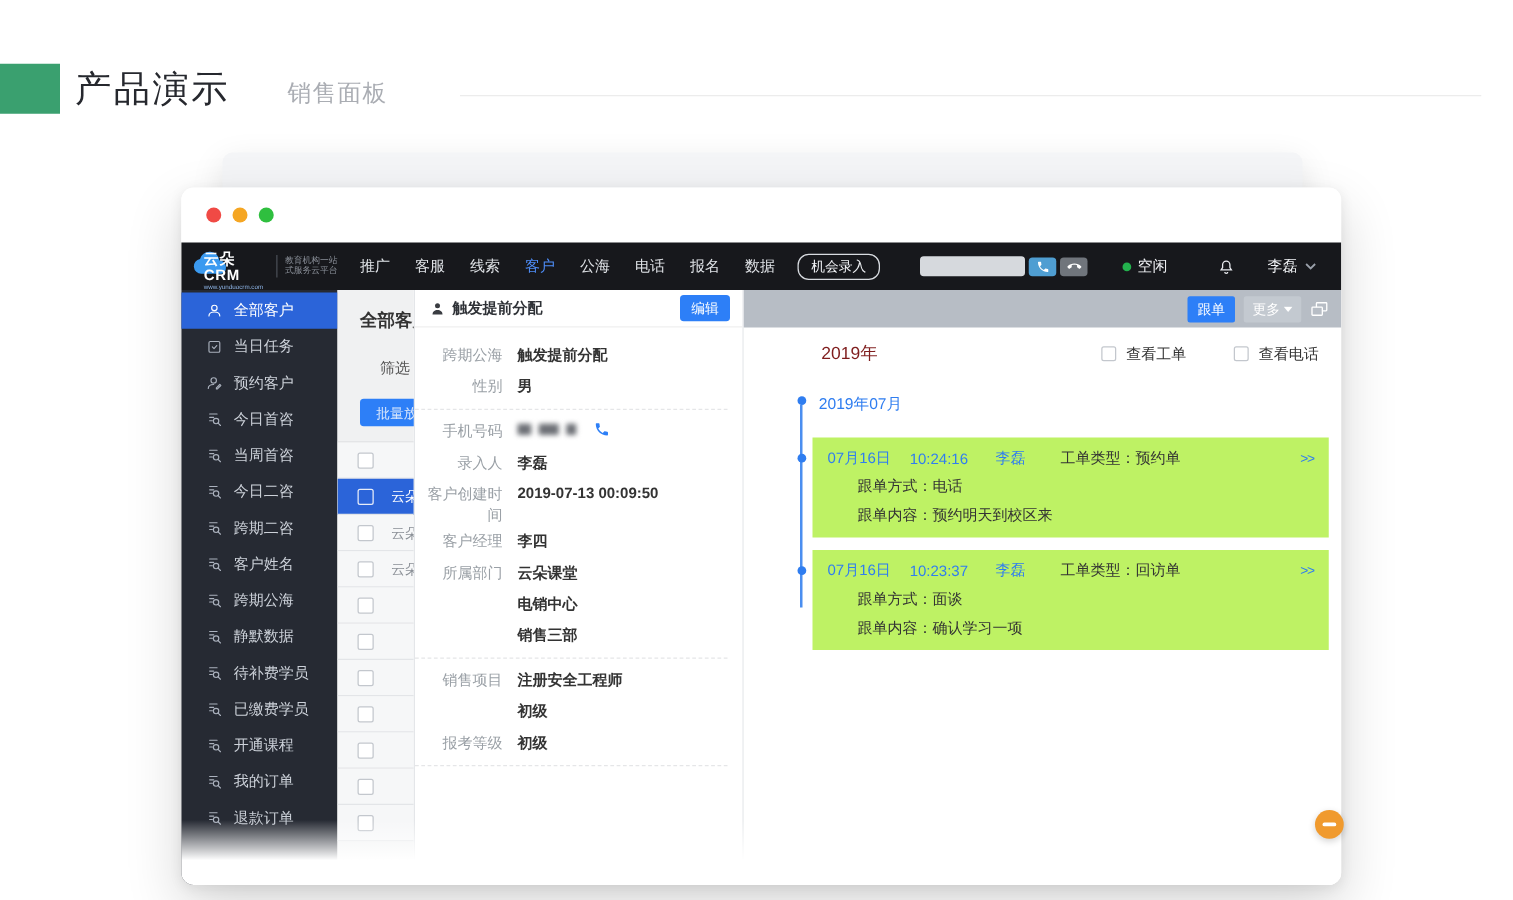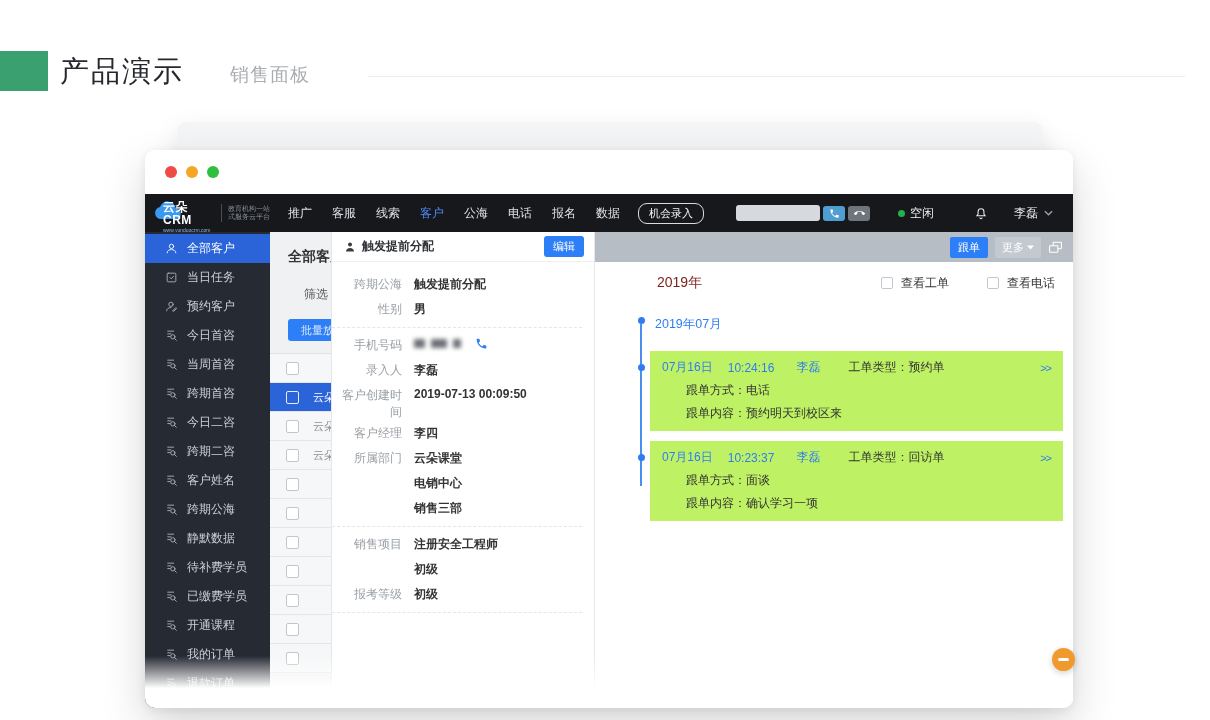--- a/index.html
+++ b/index.html
@@ -278,32 +278,20 @@
           <div class="side-item">
     <span class="side-icon">
               <svg width="13" height="13" viewBox="0 0 24 24" fill="none" stroke="currentColor" stroke-width="1.7" stroke-linecap="round" stroke-linejoin="round">
                 <path d="M5 4h11"></path>
                 <path d="M5 9h6"></path>
                 <path d="M5 14h4"></path>
                 <circle cx="14.5" cy="14.5" r="4"></circle>
                 <path d="M17.5 17.5L21 21"></path>
               </svg>
             </span>
-    <span class="side-label">跨期首咨</span>
-  </div>
-          <div class="side-item">
-    <span class="side-icon">
-              <svg width="13" height="13" viewBox="0 0 24 24" fill="none" stroke="currentColor" stroke-width="1.7" stroke-linecap="round" stroke-linejoin="round">
-                <path d="M5 4h11"></path>
-                <path d="M5 9h6"></path>
-                <path d="M5 14h4"></path>
-                <circle cx="14.5" cy="14.5" r="4"></circle>
-                <path d="M17.5 17.5L21 21"></path>
-              </svg>
-            </span>
     <span class="side-label">今日二咨</span>
   </div>
           <div class="side-item">
     <span class="side-icon">
               <svg width="13" height="13" viewBox="0 0 24 24" fill="none" stroke="currentColor" stroke-width="1.7" stroke-linecap="round" stroke-linejoin="round">
                 <path d="M5 4h11"></path>
                 <path d="M5 9h6"></path>
                 <path d="M5 14h4"></path>
                 <circle cx="14.5" cy="14.5" r="4"></circle>
                 <path d="M17.5 17.5L21 21"></path>

